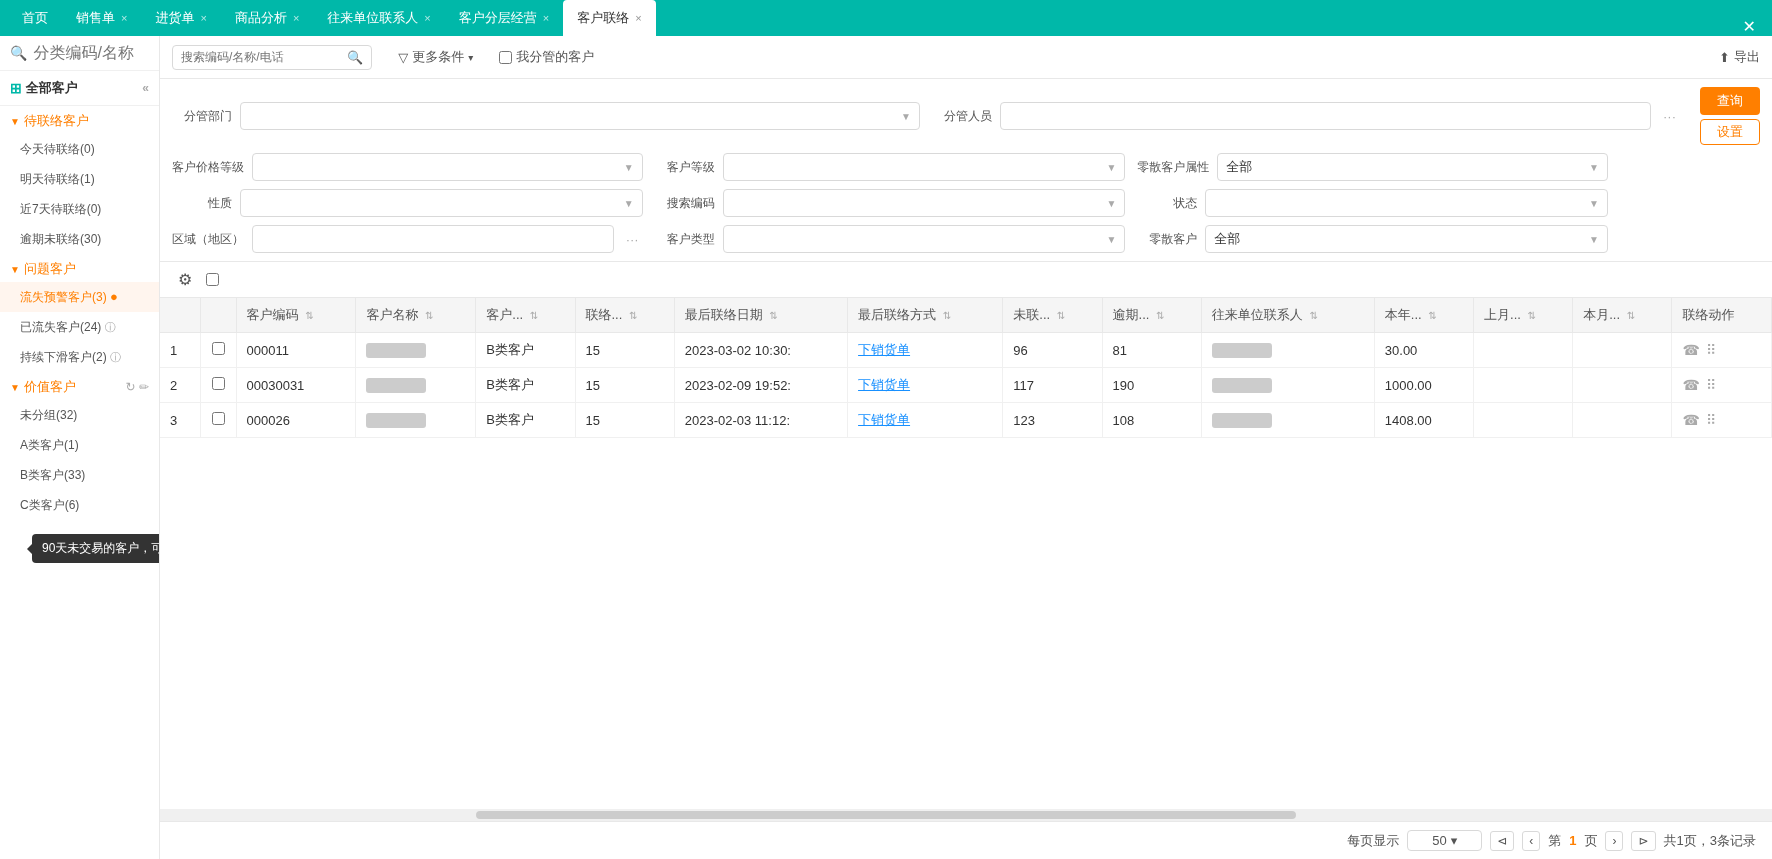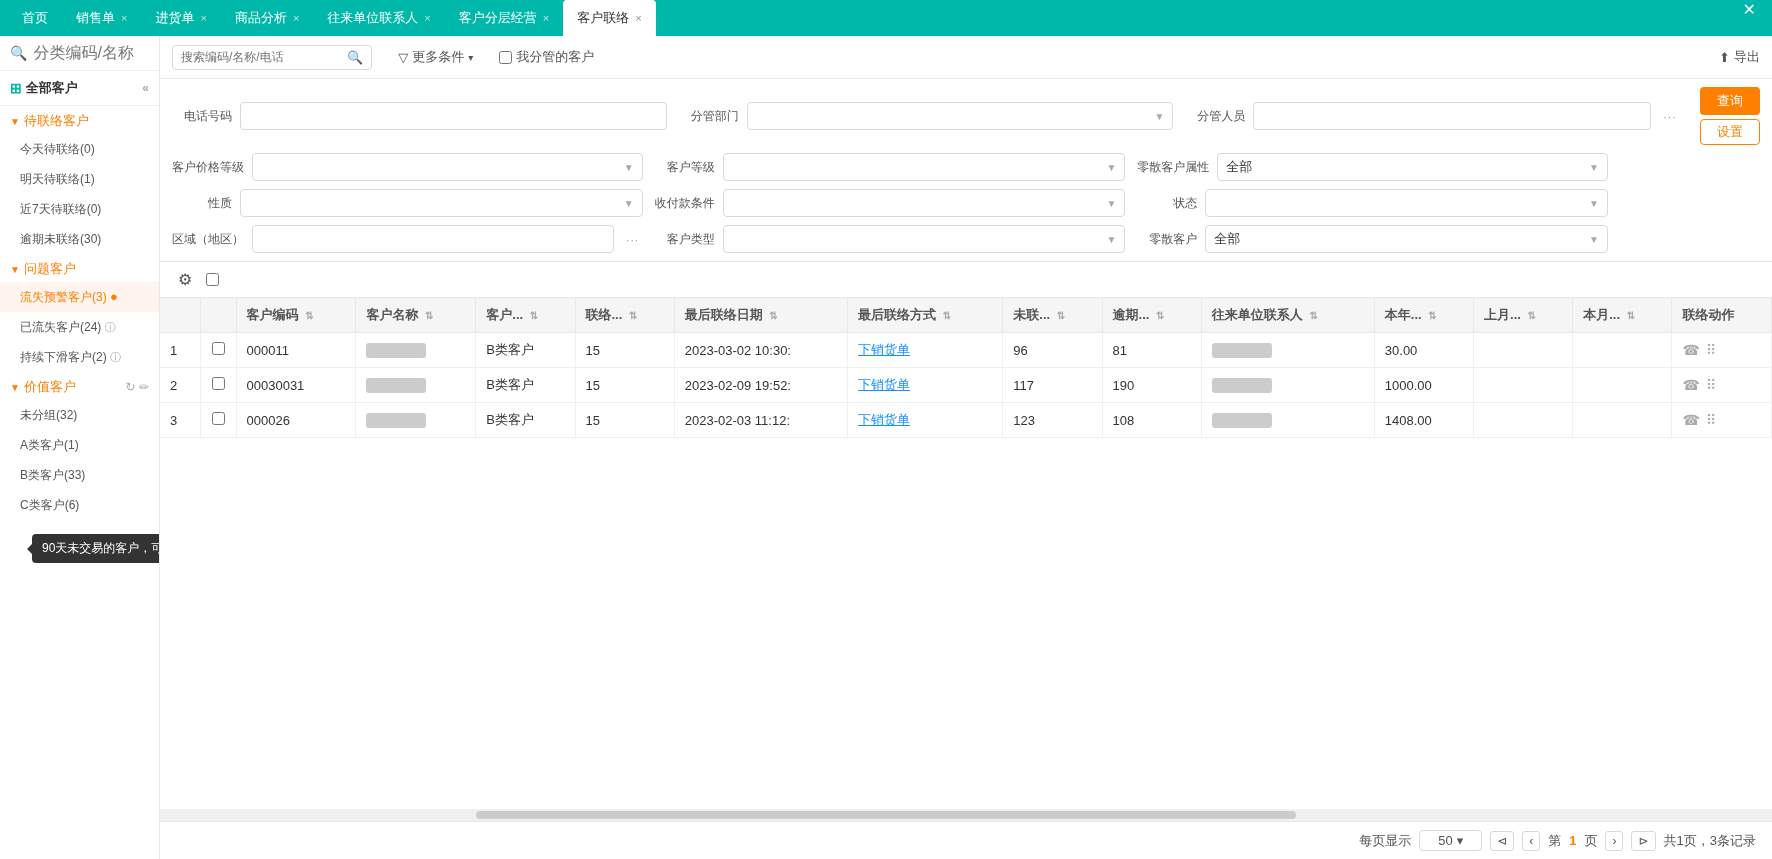--- a/index.html
+++ b/index.html
@@ -2,21 +2,21 @@
 <html><head>
   <meta charset="utf-8">
   <style>
     * { box-sizing: border-box; margin: 0; padding: 0; font-family: 'Microsoft YaHei', Arial, sans-serif; font-size: 13px; }
     body { background: #f5f5f5; overflow: hidden; }
 
     
     .top-tabs {
       background: #00b8a9;
       display: flex;
-      align-items: flex-start;
+      align-items: flex-end;
       height: 36px;
       padding: 0 8px;
     }
     .tab-item {
       display: flex;
       align-items: center;
       padding: 0 14px;
       height: 36px;
       color: #fff;
       cursor: pointer;
@@ -288,21 +288,21 @@
       font-size: 12px;
     }
     thead tr {
       background: #f5f5f5;
       border-bottom: 1px solid #e8e8e8;
     }
     thead th {
       padding: 8px 10px;
       text-align: left;
       color: #555;
-      font-weight: bold;
+      font-weight: normal;
       white-space: nowrap;
       border-right: 1px solid #e8e8e8;
       cursor: pointer;
     }
     thead th .sort-icon { color: #aaa; font-size: 10px; margin-left: 3px; }
     tbody tr {
       border-bottom: 1px solid #f0f0f0;
     }
     tbody td {
       padding: 8px 10px;
@@ -339,21 +339,21 @@
       border-top: 1px solid #e8e8e8;
       gap: 8px;
       font-size: 12px;
       color: #555;
     }
     .page-size-select {
       display: flex;
       align-items: center;
       border: 1px solid #d9d9d9;
       border-radius: 4px;
-      padding: 2px 18px;
+      padding: 2px 24px;
       gap: 4px;
       cursor: pointer;
     }
     .page-nav-btn {
       border: 1px solid #d9d9d9;
       border-radius: 3px;
       padding: 2px 6px;
       cursor: pointer;
       background: #fff;
       color: #555;
@@ -484,24 +484,20 @@
       <div class="export-btn">
         <span>⬆</span>
         <span>导出</span>
       </div>
     </div>
 
     <div class="adv-filter">
 
       <div class="adv-filter-row">
         <div class="adv-field">
-          <span class="adv-field-label">电话号码</span>
-          <input class="adv-field-input" type="text" style="">
-        </div>
-        <div class="adv-field">
           <span class="adv-field-label">分管部门</span>
           <div class="adv-field-select">
             <span class="sel-text"></span>
             <span class="sel-arrow">▼</span>
           </div>
         </div>
         <div class="adv-field">
           <span class="adv-field-label">分管人员</span>
           <div class="adv-field-select" style="flex:1;">
             <span class="sel-text"></span>
@@ -541,21 +537,21 @@
 
       <div class="adv-filter-row">
         <div class="adv-field">
           <span class="adv-field-label">性质</span>
           <div class="adv-field-select">
             <span class="sel-text"></span>
             <span class="sel-arrow">▼</span>
           </div>
         </div>
         <div class="adv-field">
-          <span class="adv-field-label">收付款条件</span>
+          <span class="adv-field-label">搜索编码</span>
           <div class="adv-field-select">
             <span class="sel-text"></span>
             <span class="sel-arrow">▼</span>
           </div>
         </div>
         <div class="adv-field">
           <span class="adv-field-label">状态</span>
           <div class="adv-field-select">
             <span class="sel-text"></span>
             <span class="sel-arrow">▼</span>

